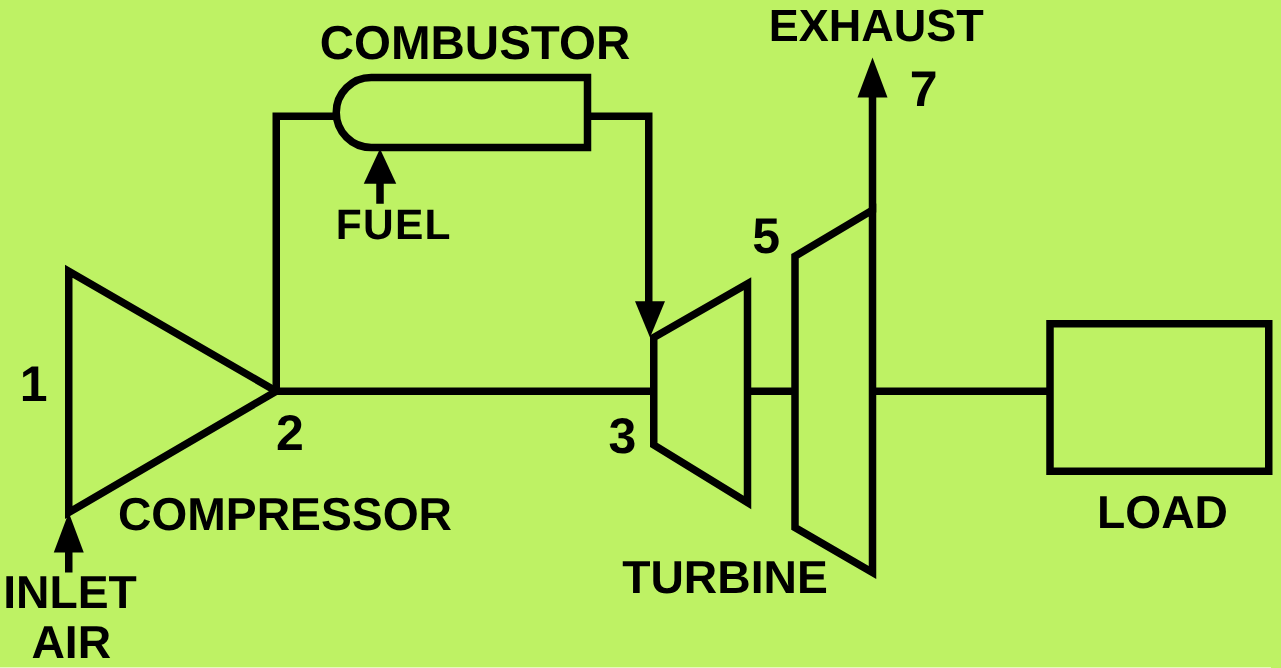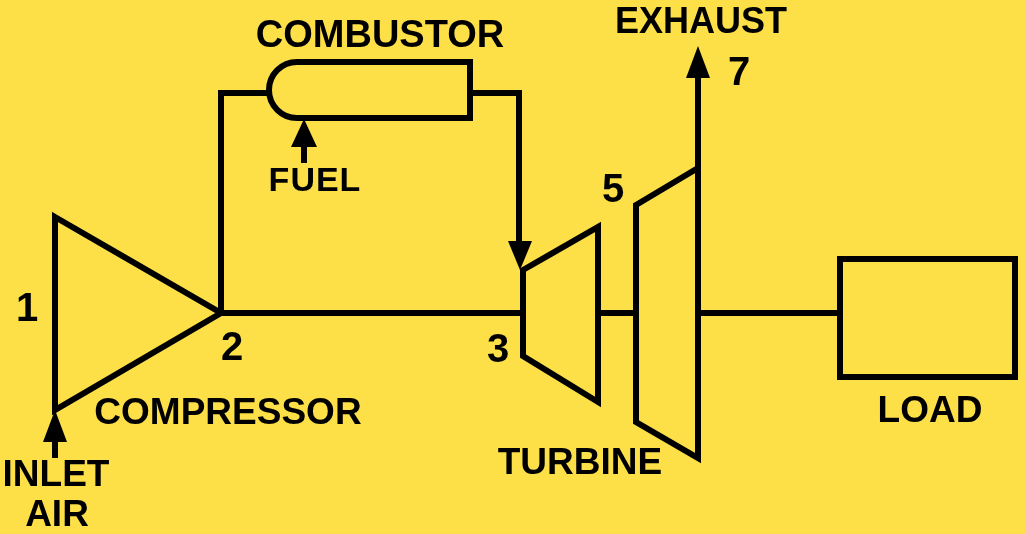--- a/index.html
+++ b/index.html
@@ -1,20 +1,20 @@
 <!DOCTYPE html>
 <html><head>
 <meta charset="utf-8">
 <style>
   html, body { margin: 0; padding: 0; background: #ffffff; }
   .stage {
     position: relative;
     width: 1025px;
     height: 534px;
-    background: #fde047;
+    background: #bef264;
     overflow: hidden;
   }
   svg { display: block; }
   .shape {
     fill: none;
     stroke: #000000;
     stroke-width: 6;
     stroke-linejoin: miter;
     stroke-miterlimit: 8;
   }

